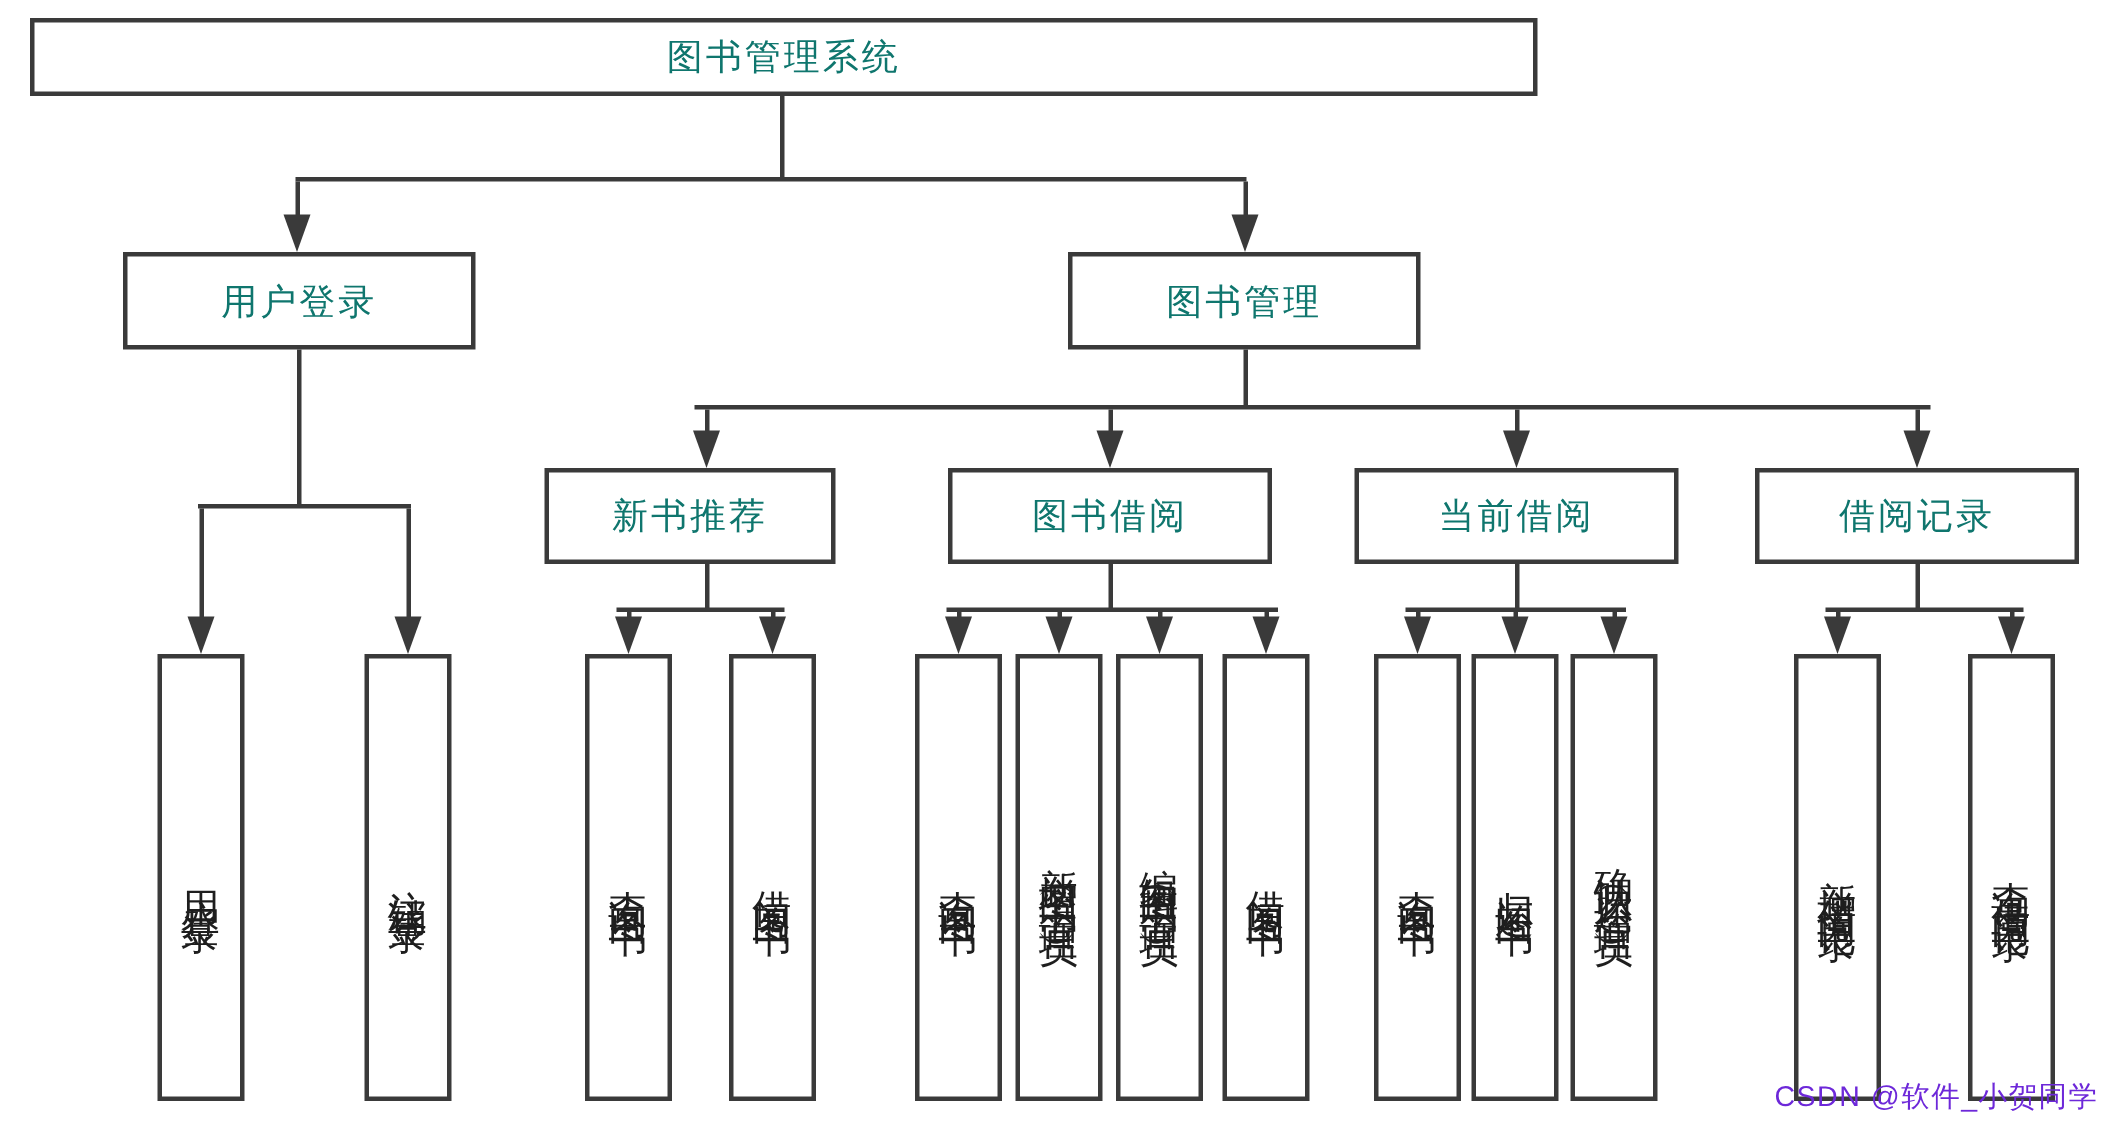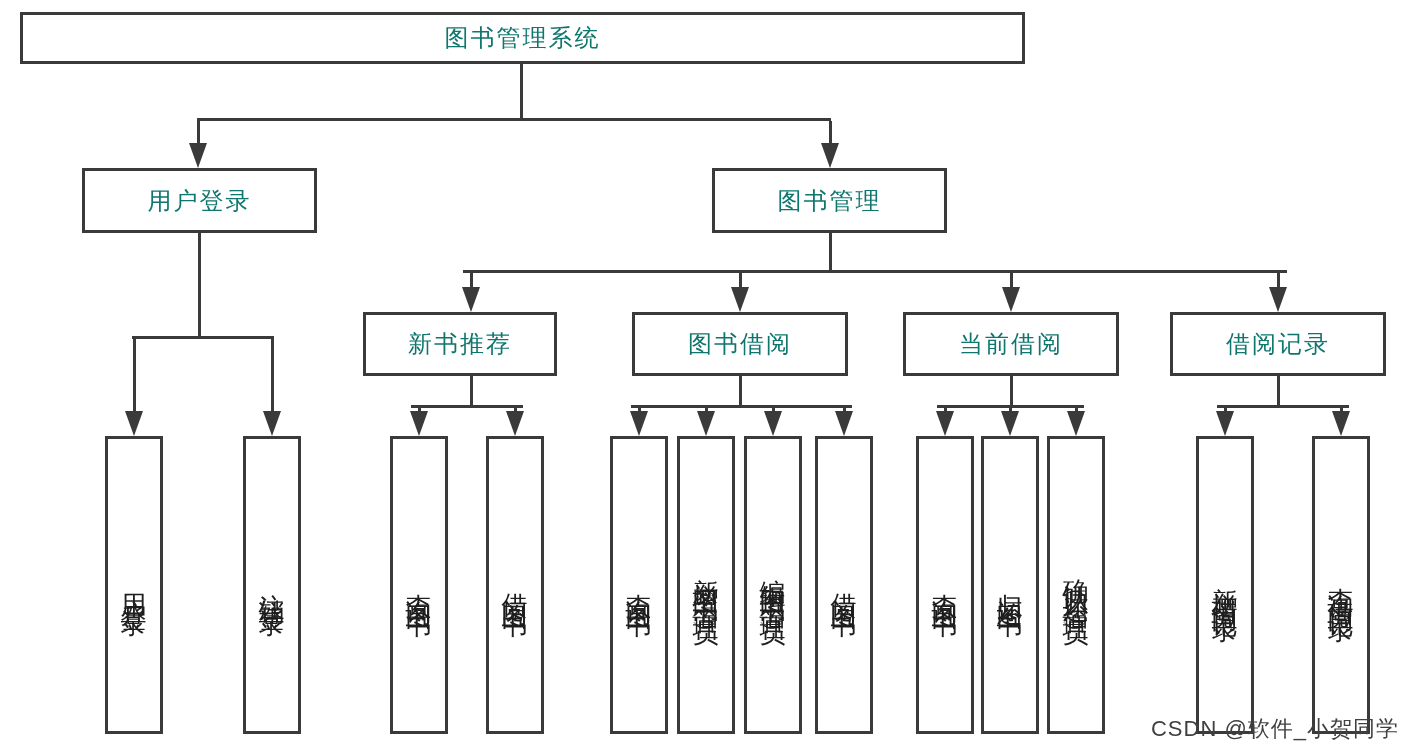--- a/index.html
+++ b/index.html
@@ -22,22 +22,22 @@
   }
   .h,.v{position:absolute;background:#3a3a3a;}
   .h{height:3px;}
   .v{width:3px;}
   .arrow{
     position:absolute;width:0;height:0;
     border-left:9px solid transparent;border-right:9px solid transparent;
     border-top:25px solid #3a3a3a;
   }
   .wm{
-    position:absolute;right:6px;bottom:3px;font-size:22px;
-    color:#404040;letter-spacing:1px;white-space:nowrap;margin-top:41px;
+    position:absolute;right:6px;bottom:3px;font-size:19px;
+    color:#6d28d9;letter-spacing:1px;white-space:nowrap;margin-top:41px;
   }
 </style>
 </head>
 <body>
 
 <div id="stage">
 
   <div class="box" style="left:20px;top:12px;width:1005px;height:52px;">
     <span>图书管理系统</span>
   </div>

